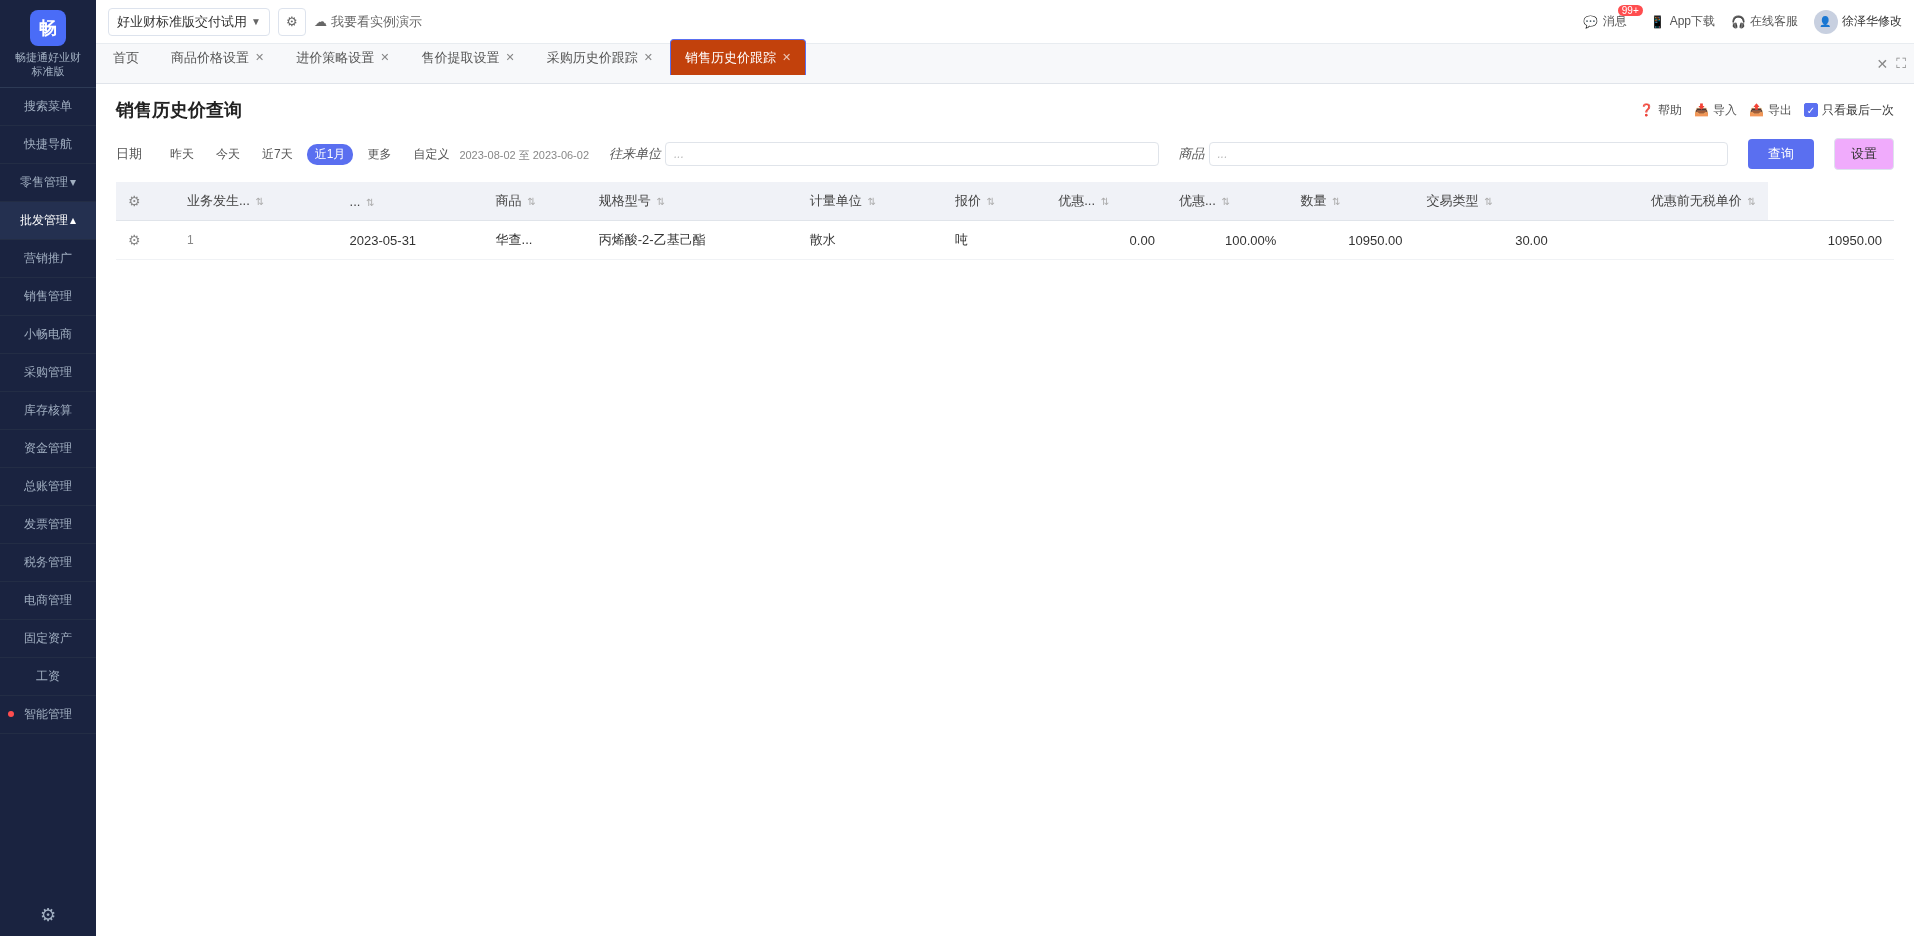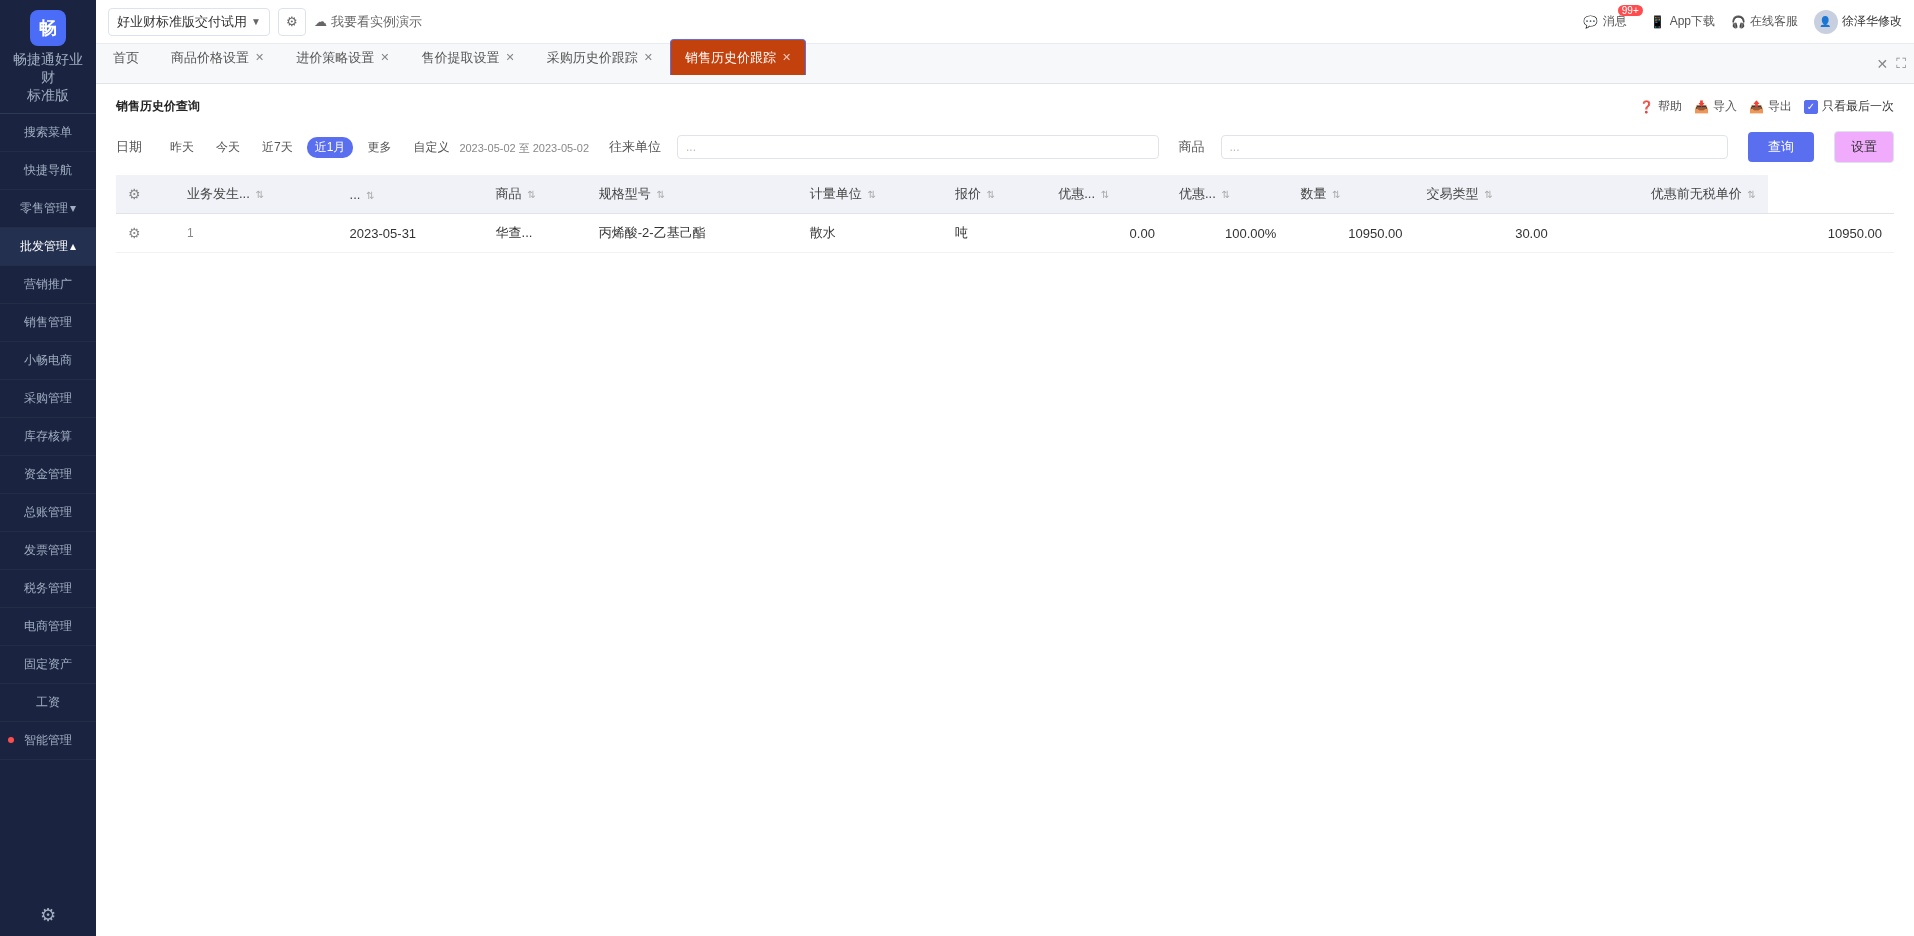--- a/index.html
+++ b/index.html
@@ -24,21 +24,21 @@
       border-bottom: 1px solid #2d3a55;
     }
     #sidebar-logo .logo-icon {
       width: 36px; height: 36px;
       background: #4a6cf7;
       border-radius: 8px;
       display: flex; align-items: center; justify-content: center;
       color: white; font-size: 18px; font-weight: bold;
     }
     #sidebar-logo .logo-text {
-      font-size: 14px; color: #a0aec0; margin-top: 4px; text-align: center; line-height: 1.3;
+      font-size: 11px; color: #a0aec0; margin-top: 4px; text-align: center; line-height: 1.3;
     }
     .sidebar-menu-item {
       padding: 10px 4px;
       text-align: center;
       cursor: pointer;
       font-size: 12px;
       color: #a0aec0;
       border-bottom: 1px solid #232d45;
       position: relative;
     }
@@ -141,21 +141,21 @@
     #content {
       flex: 1; overflow: auto; padding: 0;
       background: #fff;
     }
 
     
     #page-header {
       display: flex; align-items: center; justify-content: space-between;
       padding: 14px 20px 8px 20px;
     }
-    #page-title { font-size: 12px; font-weight: 600; color: #222; text-align: center; }
+    #page-title { font-size: 18px; font-weight: 600; color: #222; text-align: center; }
     .page-actions { display: flex; align-items: center; gap: 12px; }
     .page-action-btn {
       display: flex; align-items: center; gap: 4px;
       font-size: 12px; color: #555; cursor: pointer;
     }
     .checkbox-label { display: flex; align-items: center; gap: 4px; font-size: 12px; color: #333; cursor: pointer; }
     .checkbox-box { width: 14px; height: 14px; border: 1px solid #5a6ff0; border-radius: 2px; background: #5a6ff0; display: flex; align-items: center; justify-content: center; }
     .checkbox-box .check { color: #fff; font-size: 10px; }
 
     
@@ -166,21 +166,21 @@
     .filter-label { font-size: 13px; color: #555; white-space: nowrap; }
     .date-filters { display: flex; align-items: center; flex-direction: row; gap: 2px; }
     .date-pills { display: flex; align-items: center; gap: 6px; }
     .date-pill {
       padding: 2px 8px; border-radius: 10px; font-size: 12px; cursor: pointer;
       color: #555;
     }
     .date-pill.active { background: #5a6ff0; color: #fff; border-radius: 10px; }
     .date-range-text { font-size: 11px; color: #888; margin-top: 2px; }
     .filter-field {
-      display: flex; align-items: center; gap: 16px; flex: 1;
+      display: flex; align-items: center; gap: 4px; flex: 1; font-style: italic;
     }
     .filter-input-group {
       display: flex; align-items: center; gap: 6px;
       border: 1px solid #e0e4ea; border-radius: 4px; padding: 4px 8px;
       background: #fff; flex: 1;
     }
     .filter-input-group span { font-size: 12px; color: #888; }
     .query-btn {
       background: #5a6ff0; color: #fff; border: none; border-radius: 4px;
       padding: 6px 20px; font-size: 13px; cursor: pointer;
@@ -351,21 +351,21 @@
       <span class="filter-label">日期</span>
       <div class="date-filters">
         <div class="date-pills">
           <span class="date-pill">昨天</span>
           <span class="date-pill">今天</span>
           <span class="date-pill">近7天</span>
           <span class="date-pill active">近1月</span>
           <span class="date-pill">更多</span>
           <span class="date-pill">自定义</span>
         </div>
-        <div class="date-range-text">2023-05-02 至 2023-05-02</div>
+        <div class="date-range-text">2023-08-02 至 2023-06-02</div>
       </div>
       <div class="filter-field">
         <span class="filter-label">往来单位</span>
         <div class="filter-input-group">
           <span style="color:#bbb;">...</span>
         </div>
       </div>
       <div class="filter-field">
         <span class="filter-label">商品</span>
         <div class="filter-input-group">

